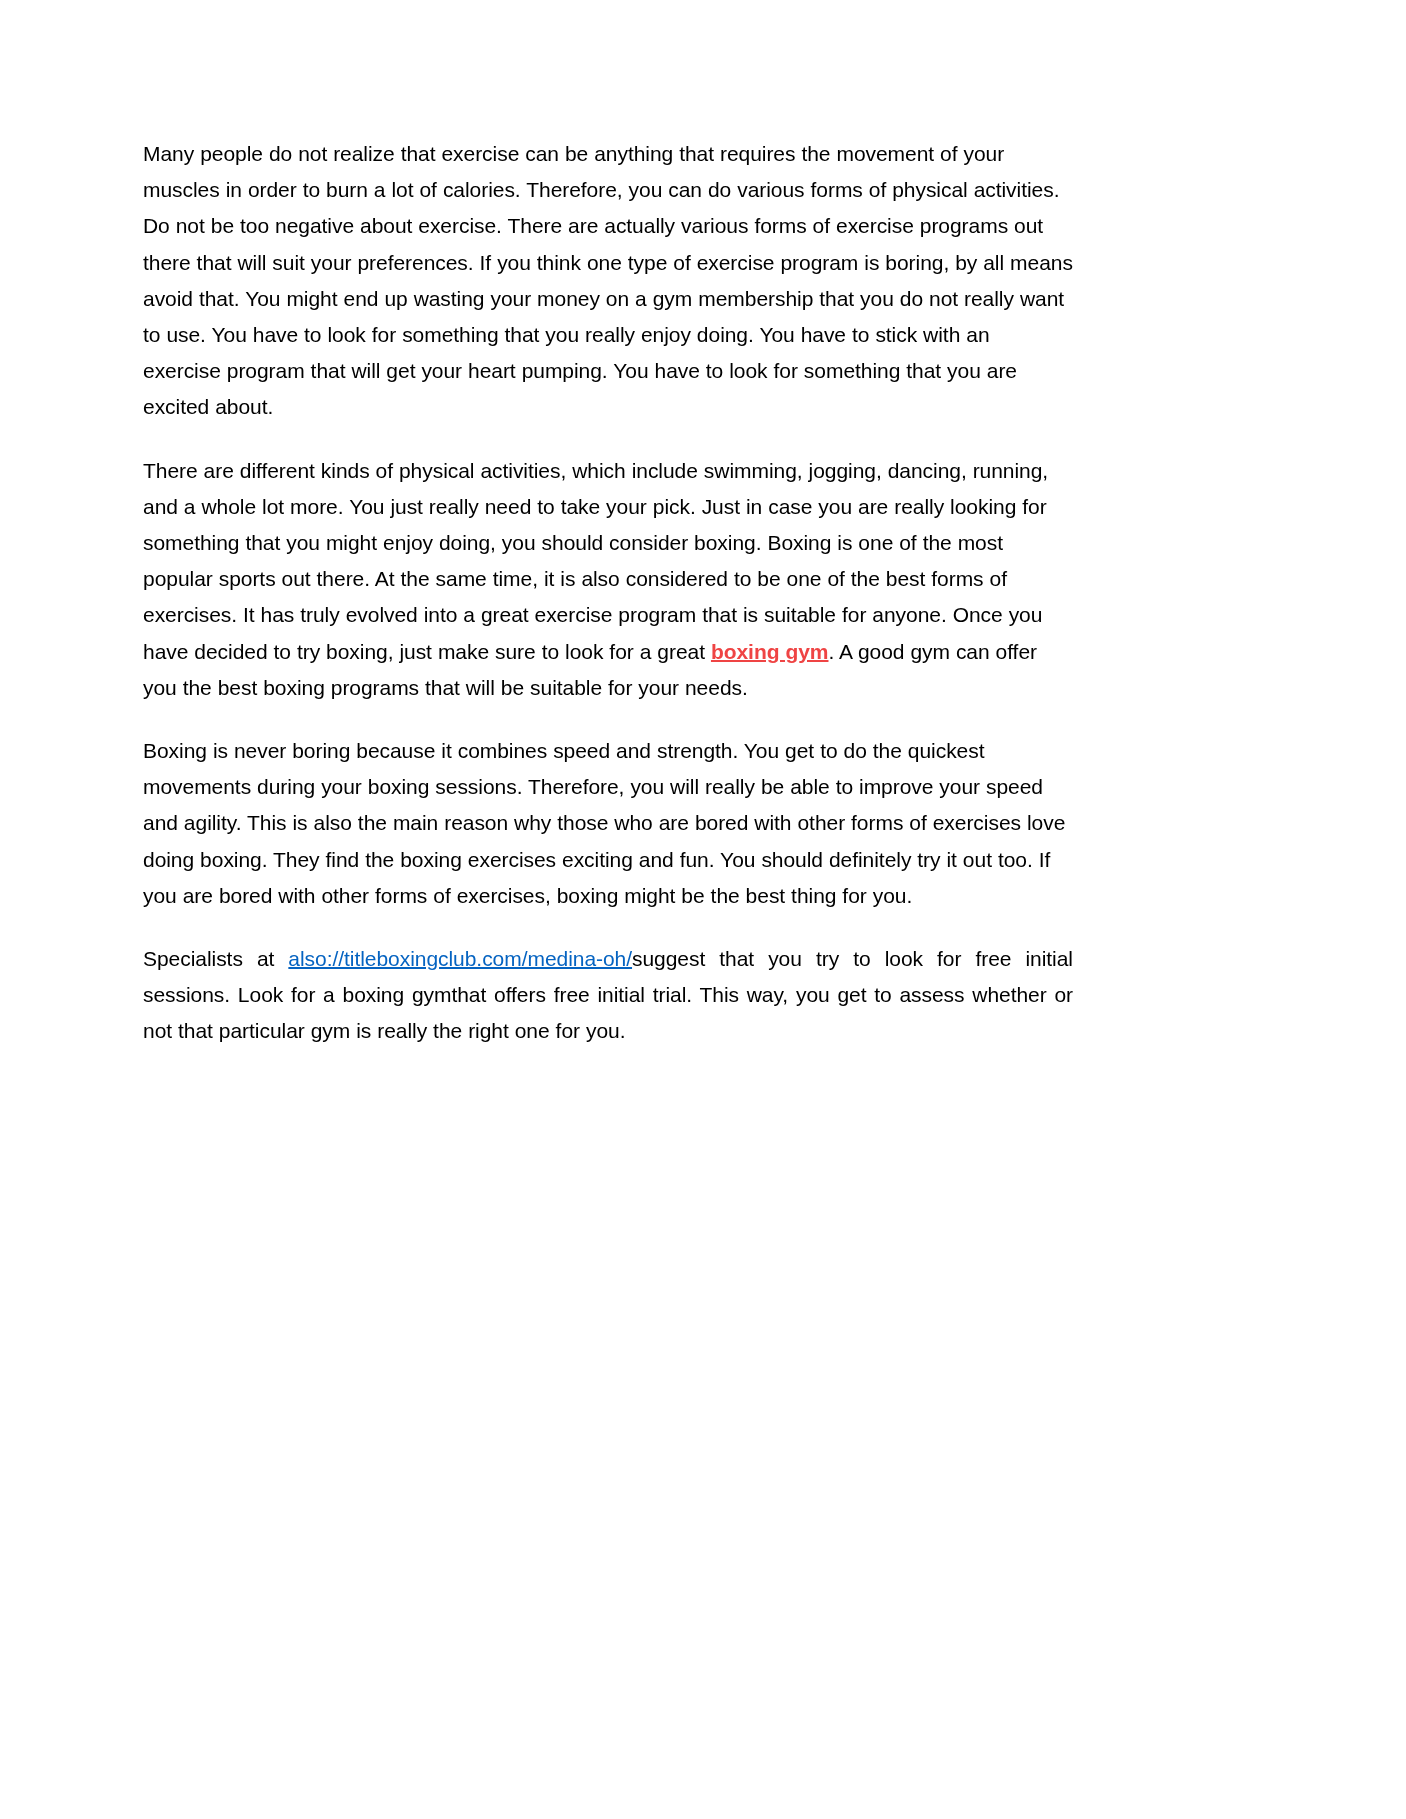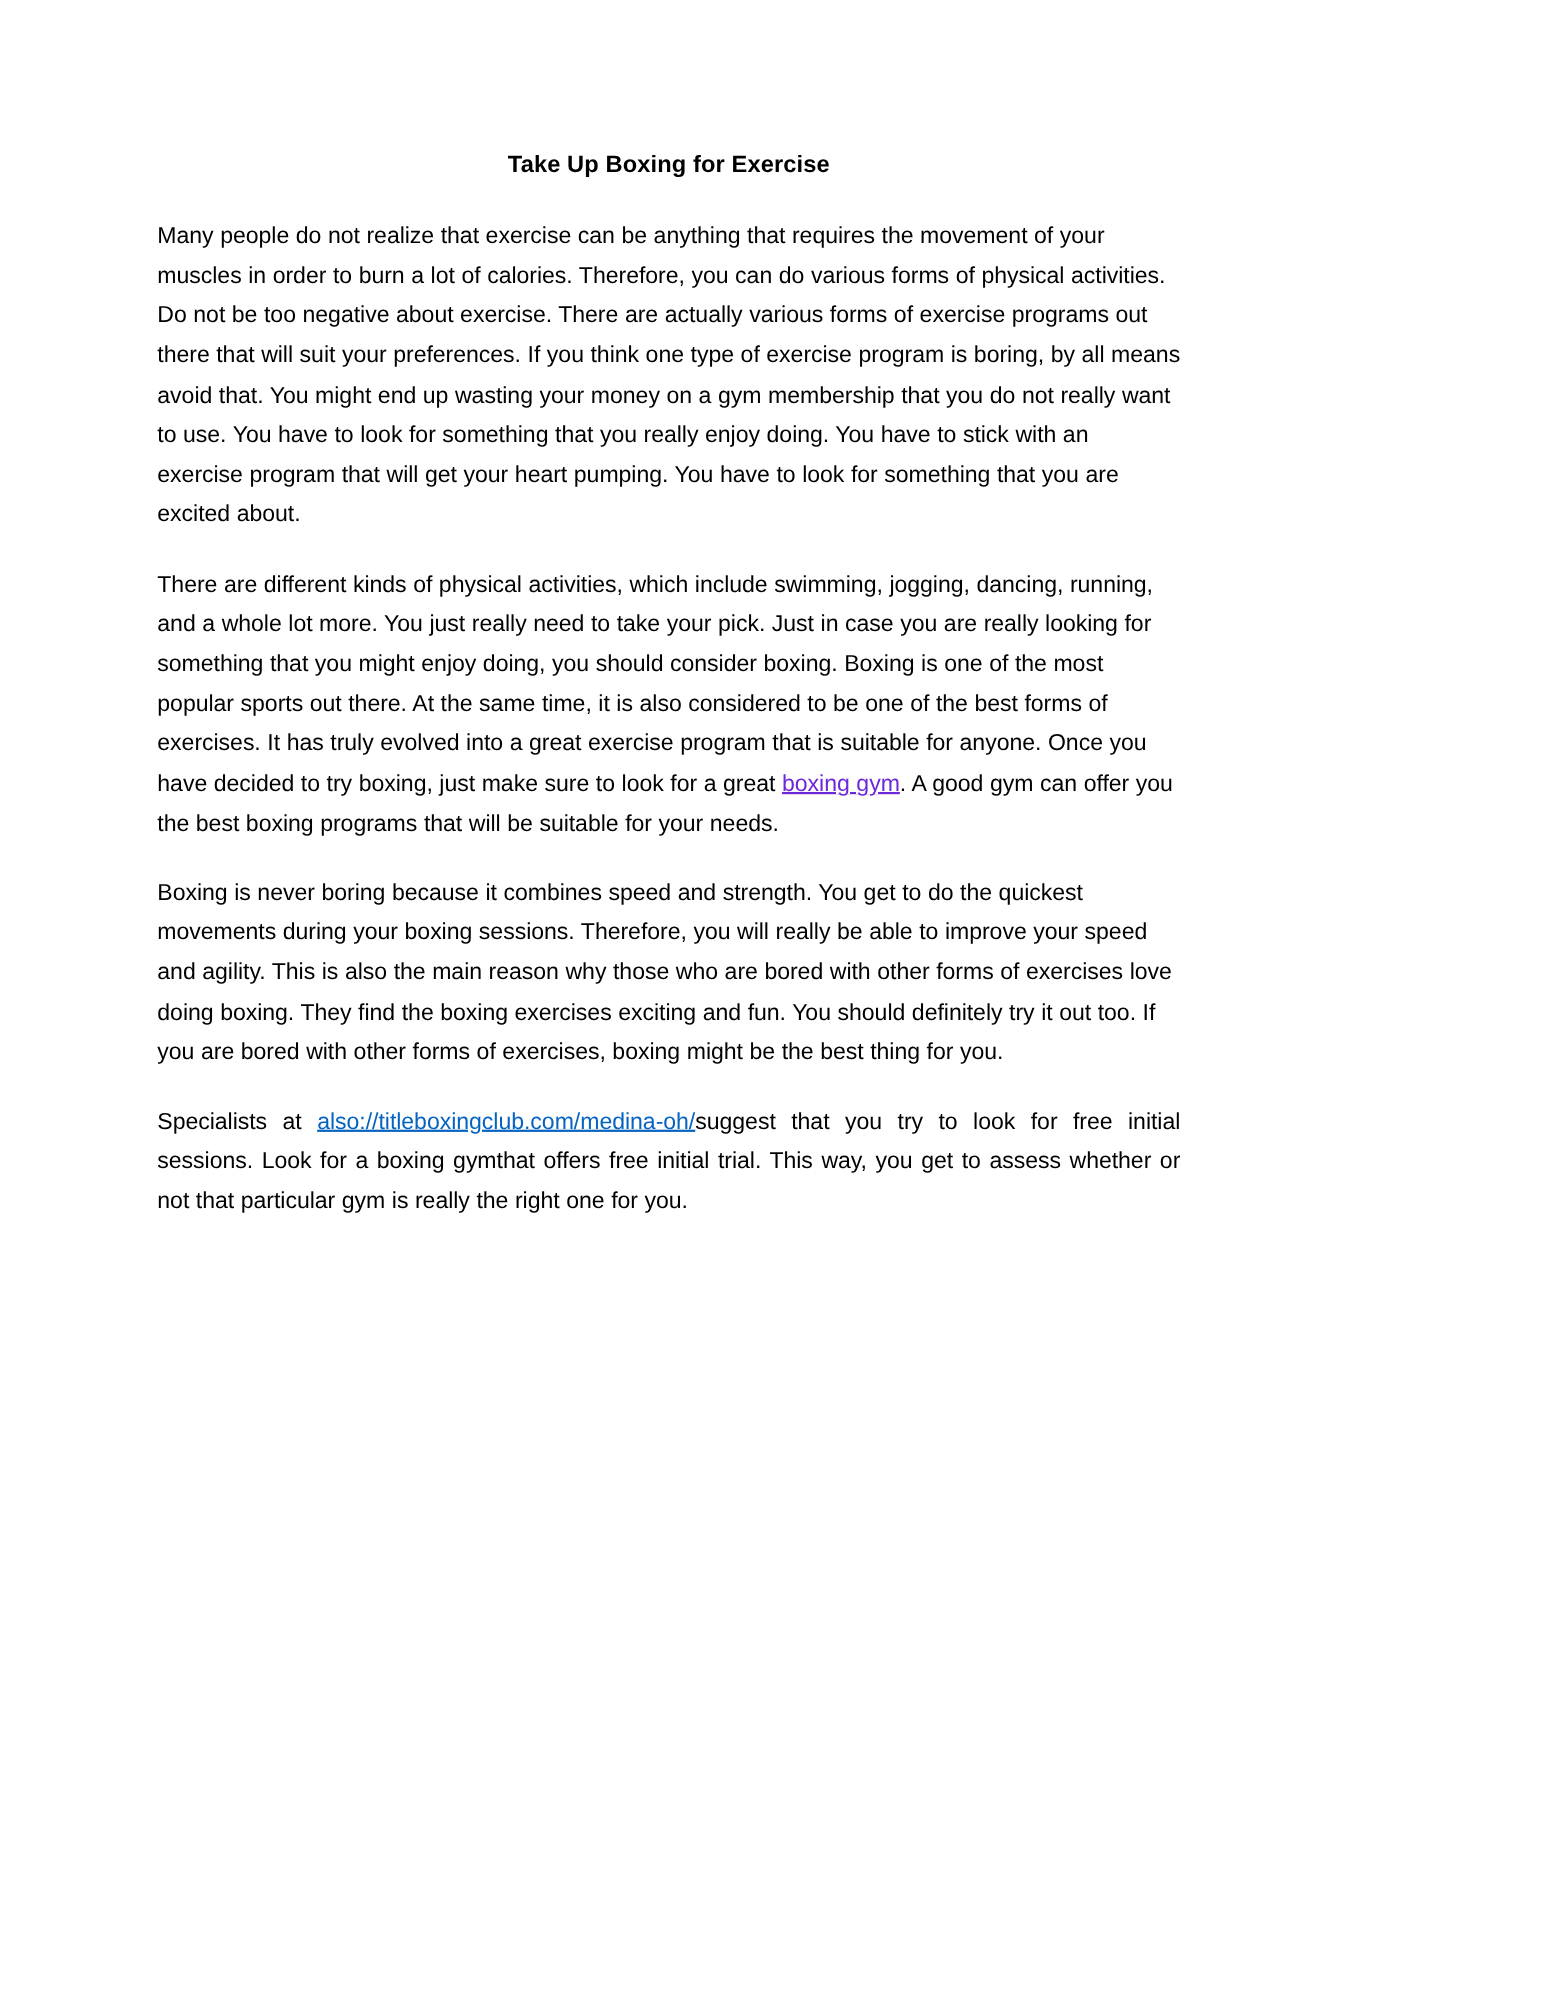--- a/index.html
+++ b/index.html
@@ -53,41 +53,40 @@
   p.para.justified {
     text-align: justify;
     text-justify: inter-word;
   }
 
   p.para:last-child {
     margin-bottom: 0;
   }
 
   a.link-bold {
-    color: #6d28d9;
-    font-weight: normal;
+    color: #ef4444;
+    font-weight: bold;
     text-decoration: underline;
     text-underline-offset: 1px;
   }
 
   a.link-url {
     color: #0563C1;
     text-decoration: underline;
     text-underline-offset: 1px;
     font-weight: normal;
   }
 </style>
 </head>
 <body>
 
 <div class="page">
 
   <div class="content">
 
-    <div class="doc-title">Take Up Boxing for Exercise</div>
 
     <p class="para">Many people do not realize that exercise can be anything that requires the movement of your muscles in order to burn a lot of calories. Therefore, you can do various forms of physical activities. Do not be too negative about exercise. There are actually various forms of exercise programs out there that will suit your preferences. If you think one type of exercise program is boring, by all means avoid that. You might end up wasting your money on a gym membership that you do not really want to use. You have to look for something that you really enjoy doing. You have to stick with an exercise program that will get your heart pumping. You have to look for something that you are excited about.</p>
 
     <p class="para"><span>There are different kinds of physical activities, which include swimming, jogging, dancing, running, and a whole lot more. You just really need to take your pick. Just in case you are really looking for something that you might enjoy doing, you should consider boxing. Boxing is one of the most popular sports out there. At the same time, it is also considered to be one of the best forms of exercises. It has truly evolved into a great exercise program that is suitable for anyone. Once you have decided to try boxing, just make sure to look for a great </span><a class="link-bold" href="#">boxing gym</a><span>. A good gym can offer you the best boxing programs that will be suitable for your needs.</span></p>
 
     <p class="para">Boxing is never boring because it combines speed and strength. You get to do the quickest movements during your boxing sessions. Therefore, you will really be able to improve your speed and agility. This is also the main reason why those who are bored with other forms of exercises love doing boxing. They find the boxing exercises exciting and fun. You should definitely try it out too. If you are bored with other forms of exercises, boxing might be the best thing for you.</p>
 
     <p class="para justified"><span>Specialists at </span><a class="link-url" href="#">also://titleboxingclub.com/medina-oh/</a><span>suggest that you try to look for free initial sessions. Look for a boxing gymthat offers free initial trial. This way, you get to assess whether or not that particular gym is really the right one for you.</span></p>
 
   </div>

